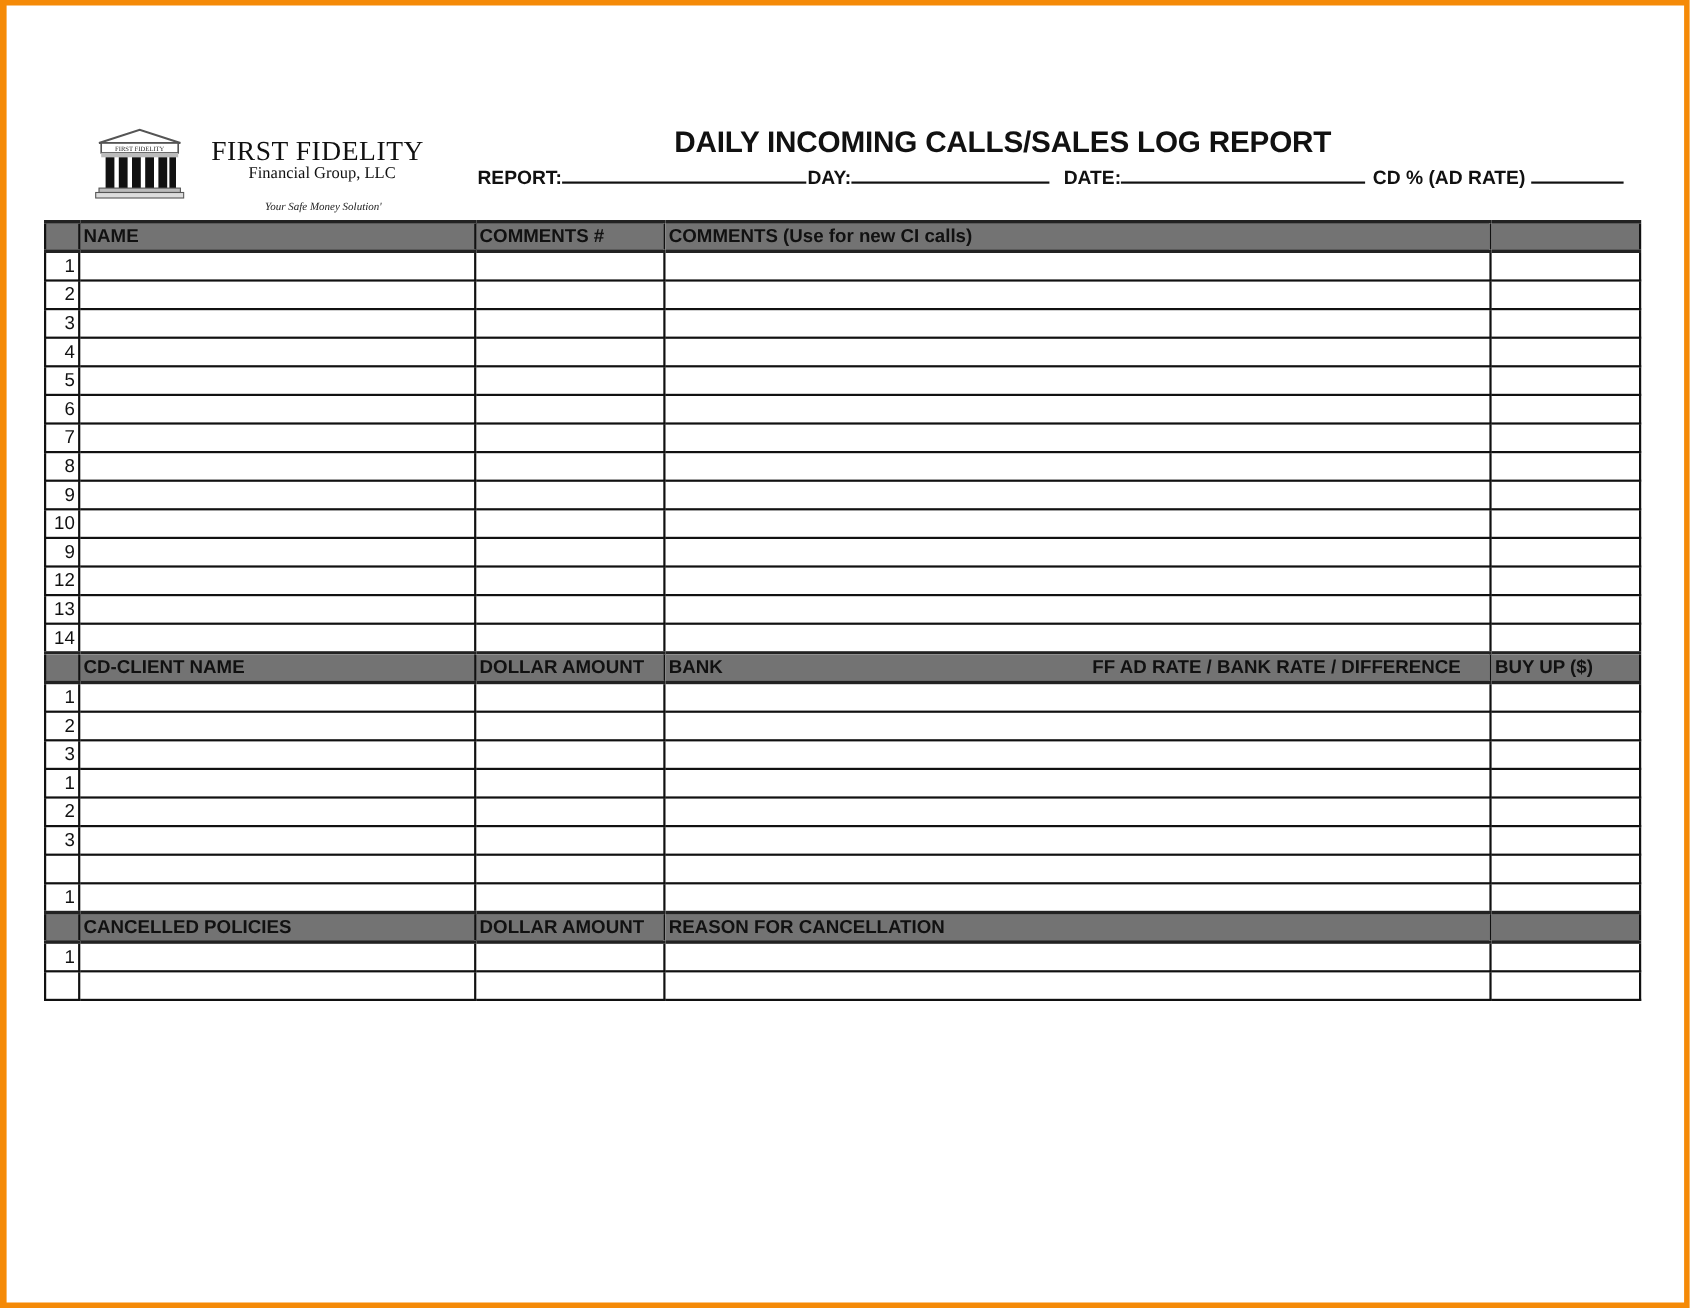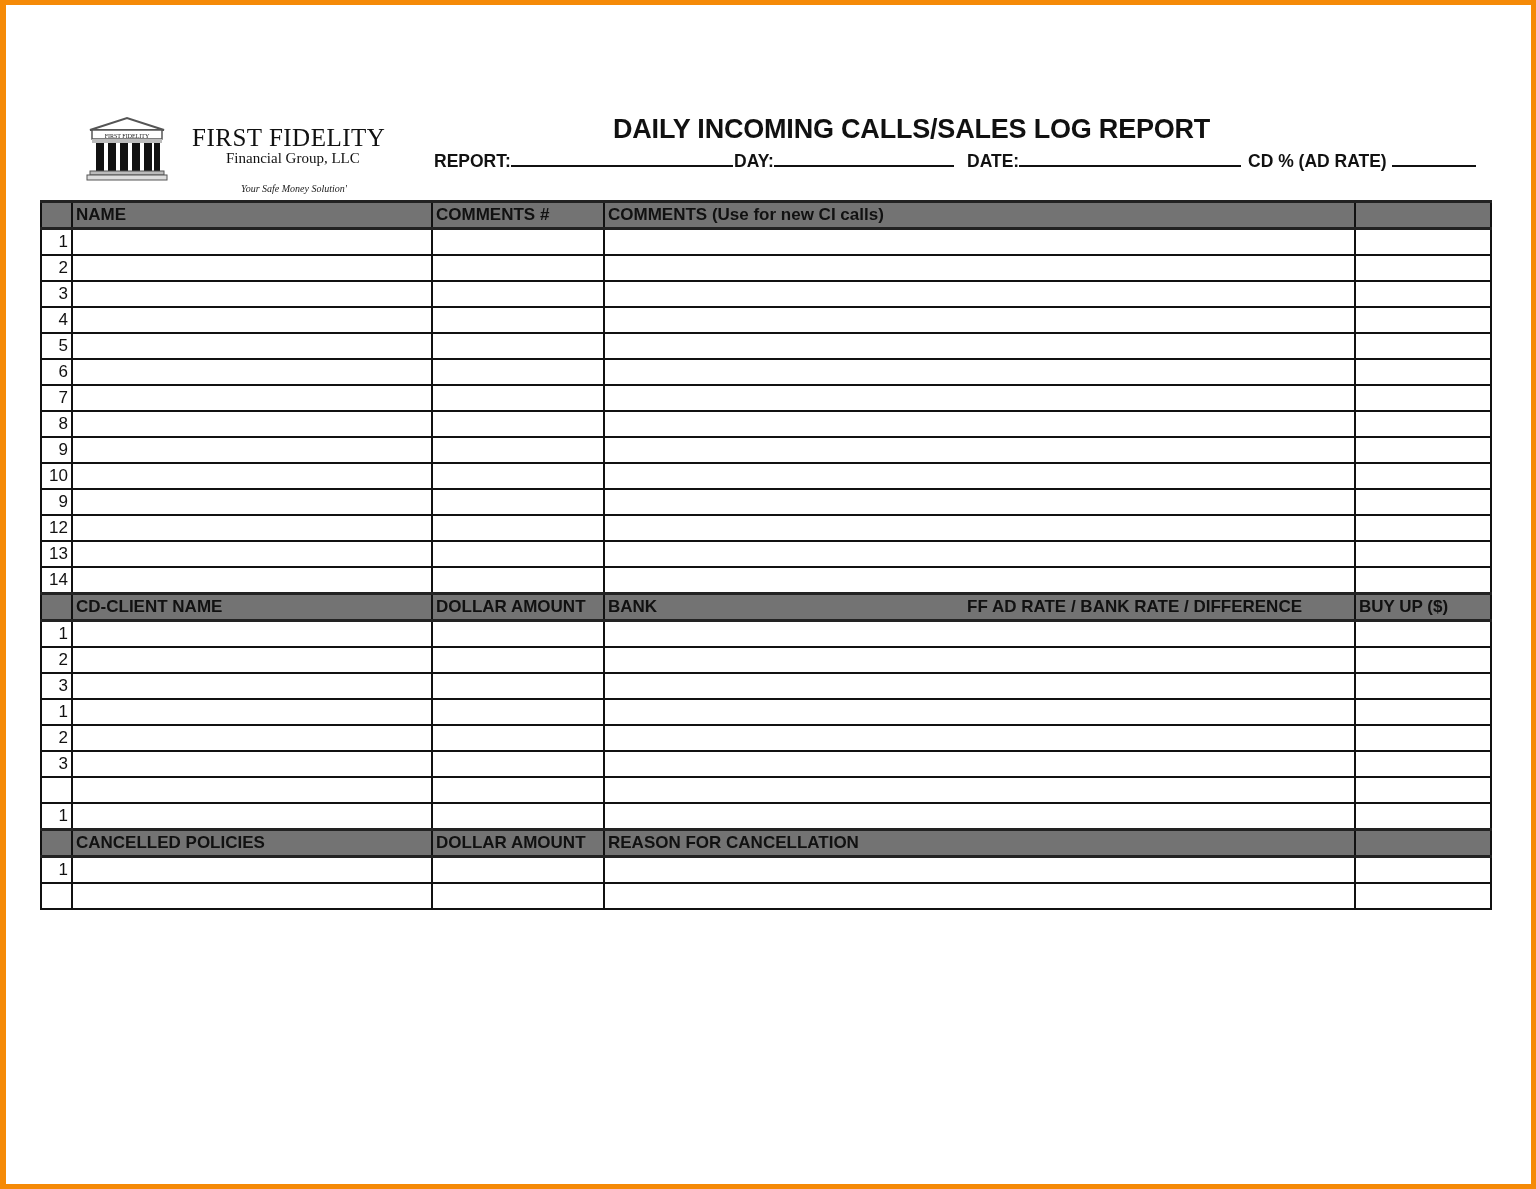--- a/index.html
+++ b/index.html
@@ -11,21 +11,21 @@
   .logo .name2 { position:absolute; left:140px; top:34px; font-family:"Liberation Serif", serif; font-size:15px; color:#111; white-space:nowrap; }
   .logo .tag { position:absolute; left:155px; top:67px; font-family:"Liberation Serif", serif; font-style:italic; font-size:10px; color:#222; white-space:nowrap; }
   .title { position:absolute; left:613px; top:114px; font-size:27px; font-weight:bold; color:#111; white-space:nowrap; letter-spacing:-0.2px; }
   .fields { position:absolute; top:148px; left:434px; font-size:17.5px; font-weight:bold; color:#111; white-space:nowrap; }
   .fields span { position:absolute; top:0; }
   .fields .line { display:inline-block; border-bottom:2px solid #111; height:17px; vertical-align:baseline; }
   table.log { position:absolute; left:40px; top:200px; border-collapse:collapse; table-layout:fixed; width:1450px; border:2px solid #111; }
   table.log td { border:2px solid #111; height:24px; padding:0 0 0 3px; font-size:17px; color:#111; white-space:nowrap; overflow:hidden; vertical-align:middle; }
   table.log tr.hdr td { background:#737373; font-weight:bold; border-top:3px solid #222; border-bottom:3px solid #222; }
   table.log td.num { text-align:right; padding:0 3px 0 0; font-size:17px; }
-  .rates { float:right; margin-right:52px; }
+  .rates { float:right; margin-right:26px; }
 </style>
 </head>
 <body>
 
 <div class="frame"></div>
 
 <div class="logo">
   <svg class="bank" viewBox="0 0 82 66">
     <polygon points="4,14 41,2 78,14" fill="#fff" stroke="#555" stroke-width="2"></polygon>
     <rect x="6" y="14" width="70" height="9" fill="#fff" stroke="#555" stroke-width="1.5"></rect>

